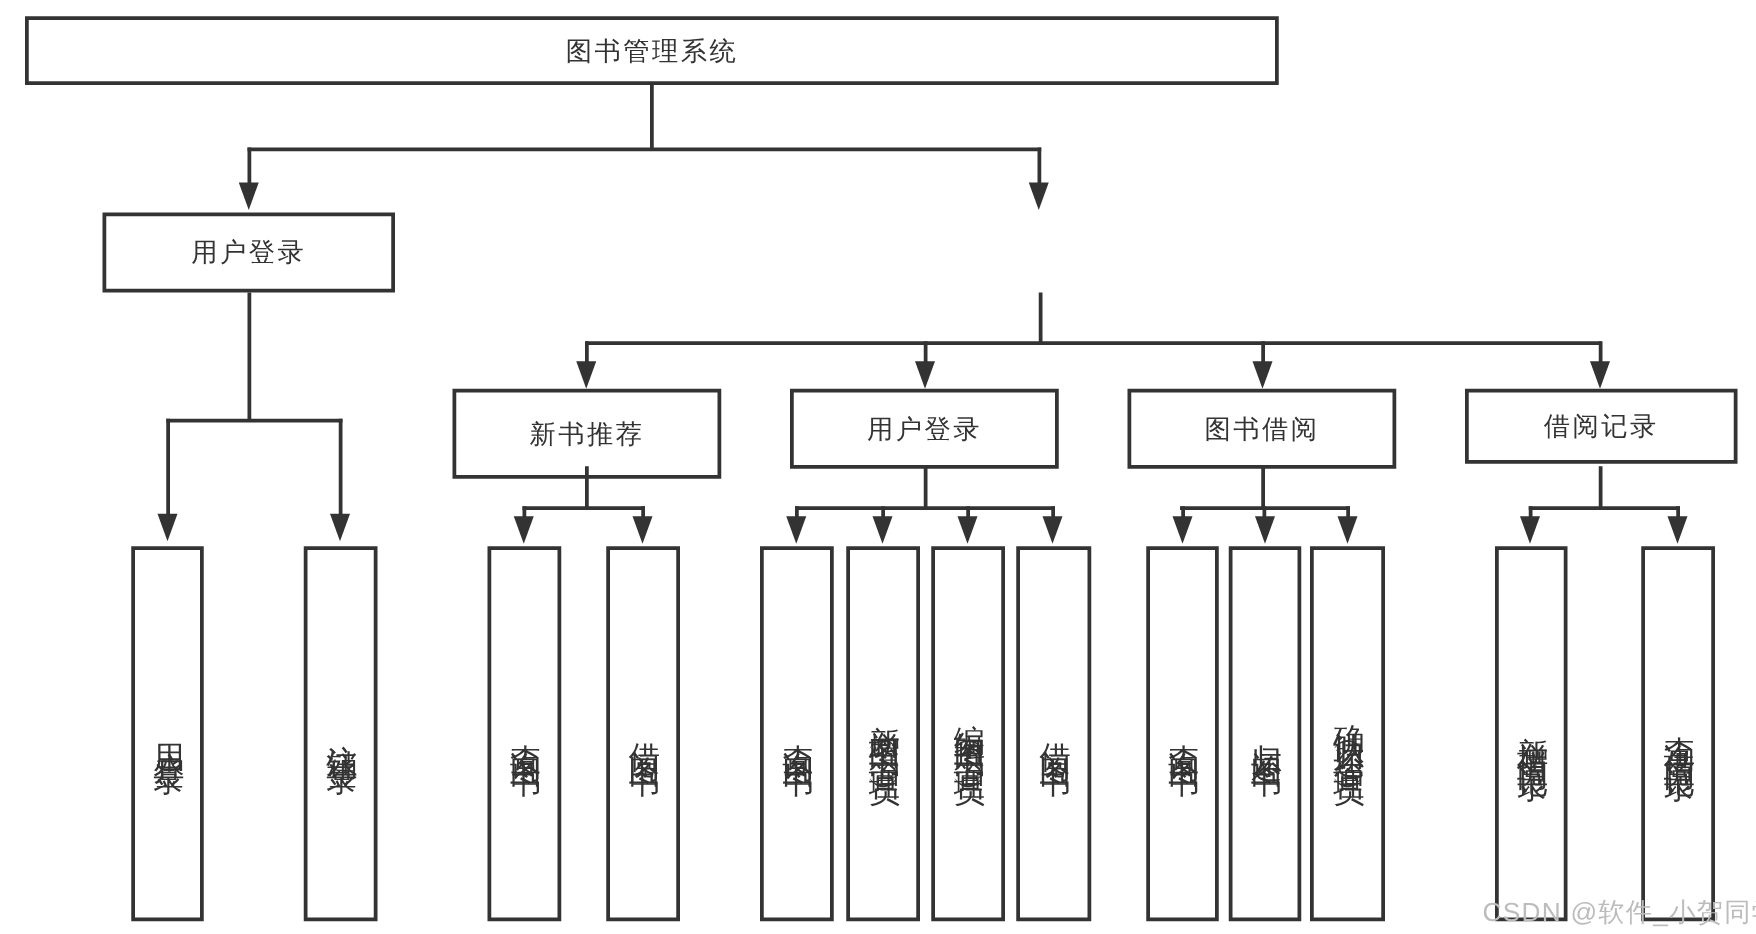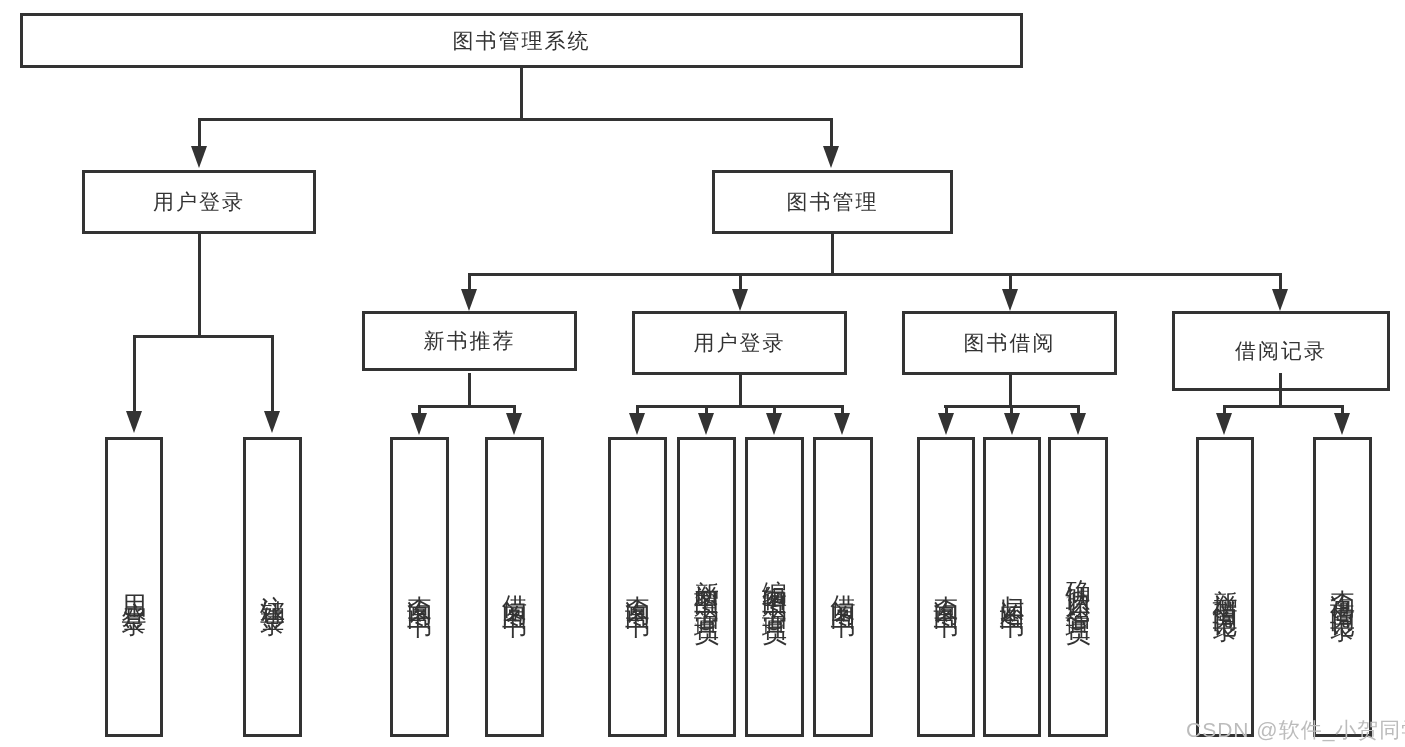--- a/index.html
+++ b/index.html
@@ -38,21 +38,20 @@
   <div class="box" style="left:20px;top:13px;width:1003px;height:55px">图书管理系统</div>
 
   <div class="v" style="left:520px;top:68px;width:3px;height:51px"></div>
   <div class="h" style="left:198px;top:118px;width:635px;height:3px"></div>
   <div class="v" style="left:198px;top:118px;width:3px;height:30px"></div>
   <div class="ah" style="left:191px;top:146px"></div>
   <div class="v" style="left:830px;top:118px;width:3px;height:30px"></div>
   <div class="ah" style="left:823px;top:146px"></div>
 
   <div class="box" style="left:82px;top:170px;width:234px;height:64px">用户登录</div>
-  <div class="box" style="left:712px;top:170px;width:241px;height:64px">图书管理</div>
 
   <div class="v" style="left:198px;top:234px;width:3px;height:103px"></div>
   <div class="h" style="left:133px;top:335px;width:141px;height:3px"></div>
   <div class="v" style="left:133px;top:335px;width:3px;height:78px"></div>
   <div class="ah" style="left:126px;top:411px"></div>
   <div class="v" style="left:271px;top:335px;width:3px;height:78px"></div>
   <div class="ah" style="left:264px;top:411px"></div>
 
   <div class="box vbox" style="left:105px;top:437px;width:58px;height:300px">用户登录</div>
   <div class="box vbox" style="left:243px;top:437px;width:59px;height:300px">注销登录</div>
@@ -61,24 +60,24 @@
   <div class="h" style="left:468px;top:273px;width:813px;height:3px"></div>
   <div class="v" style="left:468px;top:273px;width:3px;height:18px"></div>
   <div class="ah" style="left:461px;top:289px"></div>
   <div class="v" style="left:739px;top:273px;width:3px;height:18px"></div>
   <div class="ah" style="left:732px;top:289px"></div>
   <div class="v" style="left:1009px;top:273px;width:3px;height:18px"></div>
   <div class="ah" style="left:1002px;top:289px"></div>
   <div class="v" style="left:1279px;top:273px;width:3px;height:18px"></div>
   <div class="ah" style="left:1272px;top:289px"></div>
 
-  <div class="box" style="left:362px;top:311px;width:215px;height:60px">新书推荐</div>
+  <div class="box" style="left:362px;top:311px;width:215px;height:72px">新书推荐</div>
   <div class="box" style="left:632px;top:311px;width:215px;height:64px">用户登录</div>
   <div class="box" style="left:902px;top:311px;width:215px;height:64px">图书借阅</div>
-  <div class="box" style="left:1172px;top:311px;width:218px;height:80px">借阅记录</div>
+  <div class="box" style="left:1172px;top:311px;width:218px;height:60px">借阅记录</div>
 
   <div class="v" style="left:468px;top:373px;width:3px;height:34px"></div>
   <div class="v" style="left:739px;top:373px;width:3px;height:34px"></div>
   <div class="v" style="left:1009px;top:373px;width:3px;height:34px"></div>
   <div class="v" style="left:1279px;top:373px;width:3px;height:34px"></div>
 
   <div class="h" style="left:418px;top:405px;width:98px;height:3px"></div>
   <div class="h" style="left:636px;top:405px;width:208px;height:3px"></div>
   <div class="h" style="left:944px;top:405px;width:136px;height:3px"></div>
   <div class="h" style="left:1223px;top:405px;width:121px;height:3px"></div>

